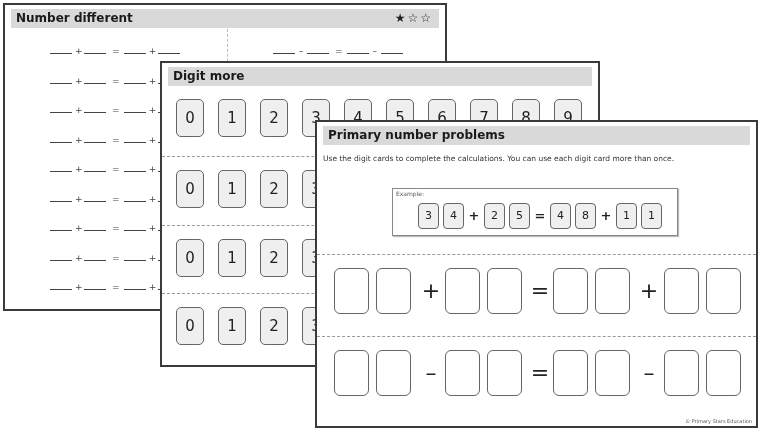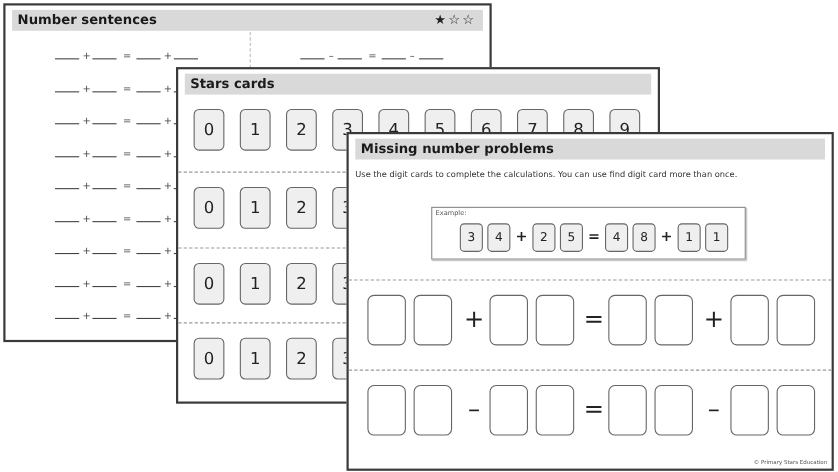--- a/index.html
+++ b/index.html
@@ -29,21 +29,21 @@
   .esym { position:absolute; top:14px; width:12px; line-height:26px; font-size:13px; font-weight:bold; text-align:center; color:#222; }
   .bcard { position:absolute; width:35px; height:46px; border:1.5px solid #666; border-radius:6px; box-sizing:border-box; background:#fff; }
   .bsym { position:absolute; width:20px; text-align:center; font-size:22px; color:#222; line-height:46px; }
   .copyright { position:absolute; right:4px; bottom:2px; font-size:5px; color:#555; }
 </style>
 </head>
 <body>
 
 <div class="panel" id="p1">
   <div class="hdr">
-    <span>Number sentences</span>
+    <span>Number different</span>
     <span class="stars">
       <span>★</span><span>☆</span><span>☆</span>
     </span>
   </div>
   <div class="vdiv"></div>
   <div id="p1-left">
       <div class="sent" style="left: 42px; top: 40px;"><span class="blank"></span><span class="op">+</span><span class="blank"></span> <span class="op">=</span> <span class="blank"></span><span class="op">+</span><span class="blank"></span></div>
       <div class="sent" style="left: 42px; top: 69.5px;"><span class="blank"></span><span class="op">+</span><span class="blank"></span> <span class="op">=</span> <span class="blank"></span><span class="op">+</span><span class="blank"></span></div>
       <div class="sent" style="left: 42px; top: 99px;"><span class="blank"></span><span class="op">+</span><span class="blank"></span> <span class="op">=</span> <span class="blank"></span><span class="op">+</span><span class="blank"></span></div>
       <div class="sent" style="left: 42px; top: 128.5px;"><span class="blank"></span><span class="op">+</span><span class="blank"></span> <span class="op">=</span> <span class="blank"></span><span class="op">+</span><span class="blank"></span></div>
@@ -55,21 +55,21 @@
     </div>
   <div class="sent" style="left:265px;top:40px;">
     <span class="blank"></span><span class="op">–</span><span class="blank"></span>
     <span class="op">=</span>
     <span class="blank"></span><span class="op">–</span><span class="blank"></span>
   </div>
 </div>
 
 <div class="panel" id="p2">
   <div class="hdr">
-    <span>Stars cards</span>
+    <span>Digit more</span>
   </div>
   <div id="p2-rows">
       <div class="dcard" style="left: 14px; top: 36px;">0</div>
       <div class="dcard" style="left: 56px; top: 36px;">1</div>
       <div class="dcard" style="left: 98px; top: 36px;">2</div>
       <div class="dcard" style="left: 140px; top: 36px;">3</div>
       <div class="dcard" style="left: 182px; top: 36px;">4</div>
       <div class="dcard" style="left: 224px; top: 36px;">5</div>
       <div class="dcard" style="left: 266px; top: 36px;">6</div>
       <div class="dcard" style="left: 308px; top: 36px;">7</div>
@@ -106,24 +106,24 @@
       <div class="dcard" style="left: 224px; top: 244px;">5</div>
       <div class="dcard" style="left: 266px; top: 244px;">6</div>
       <div class="dcard" style="left: 308px; top: 244px;">7</div>
       <div class="dcard" style="left: 350px; top: 244px;">8</div>
       <div class="dcard" style="left: 392px; top: 244px;">9</div>
     </div>
 </div>
 
 <div class="panel" id="p3">
   <div class="hdr">
-    <span>Missing number problems</span>
+    <span>Primary number problems</span>
   </div>
   <div class="instr">
-    <div>Use the digit cards to complete the calculations. You can use find digit card more than once.</div>
+    <div>Use the digit cards to complete the calculations. You can use each digit card more than once.</div>
   </div>
   <div class="example">
     <div class="exlabel">Example:</div>
     <div id="ex-tokens">
         <div class="ecard" style="left: 25px;">3</div>
         <div class="ecard" style="left: 50px;">4</div>
         <div class="esym" style="left: 75px;">+</div>
         <div class="ecard" style="left: 91px;">2</div>
         <div class="ecard" style="left: 116px;">5</div>
         <div class="esym" style="left: 141px;">=</div>

